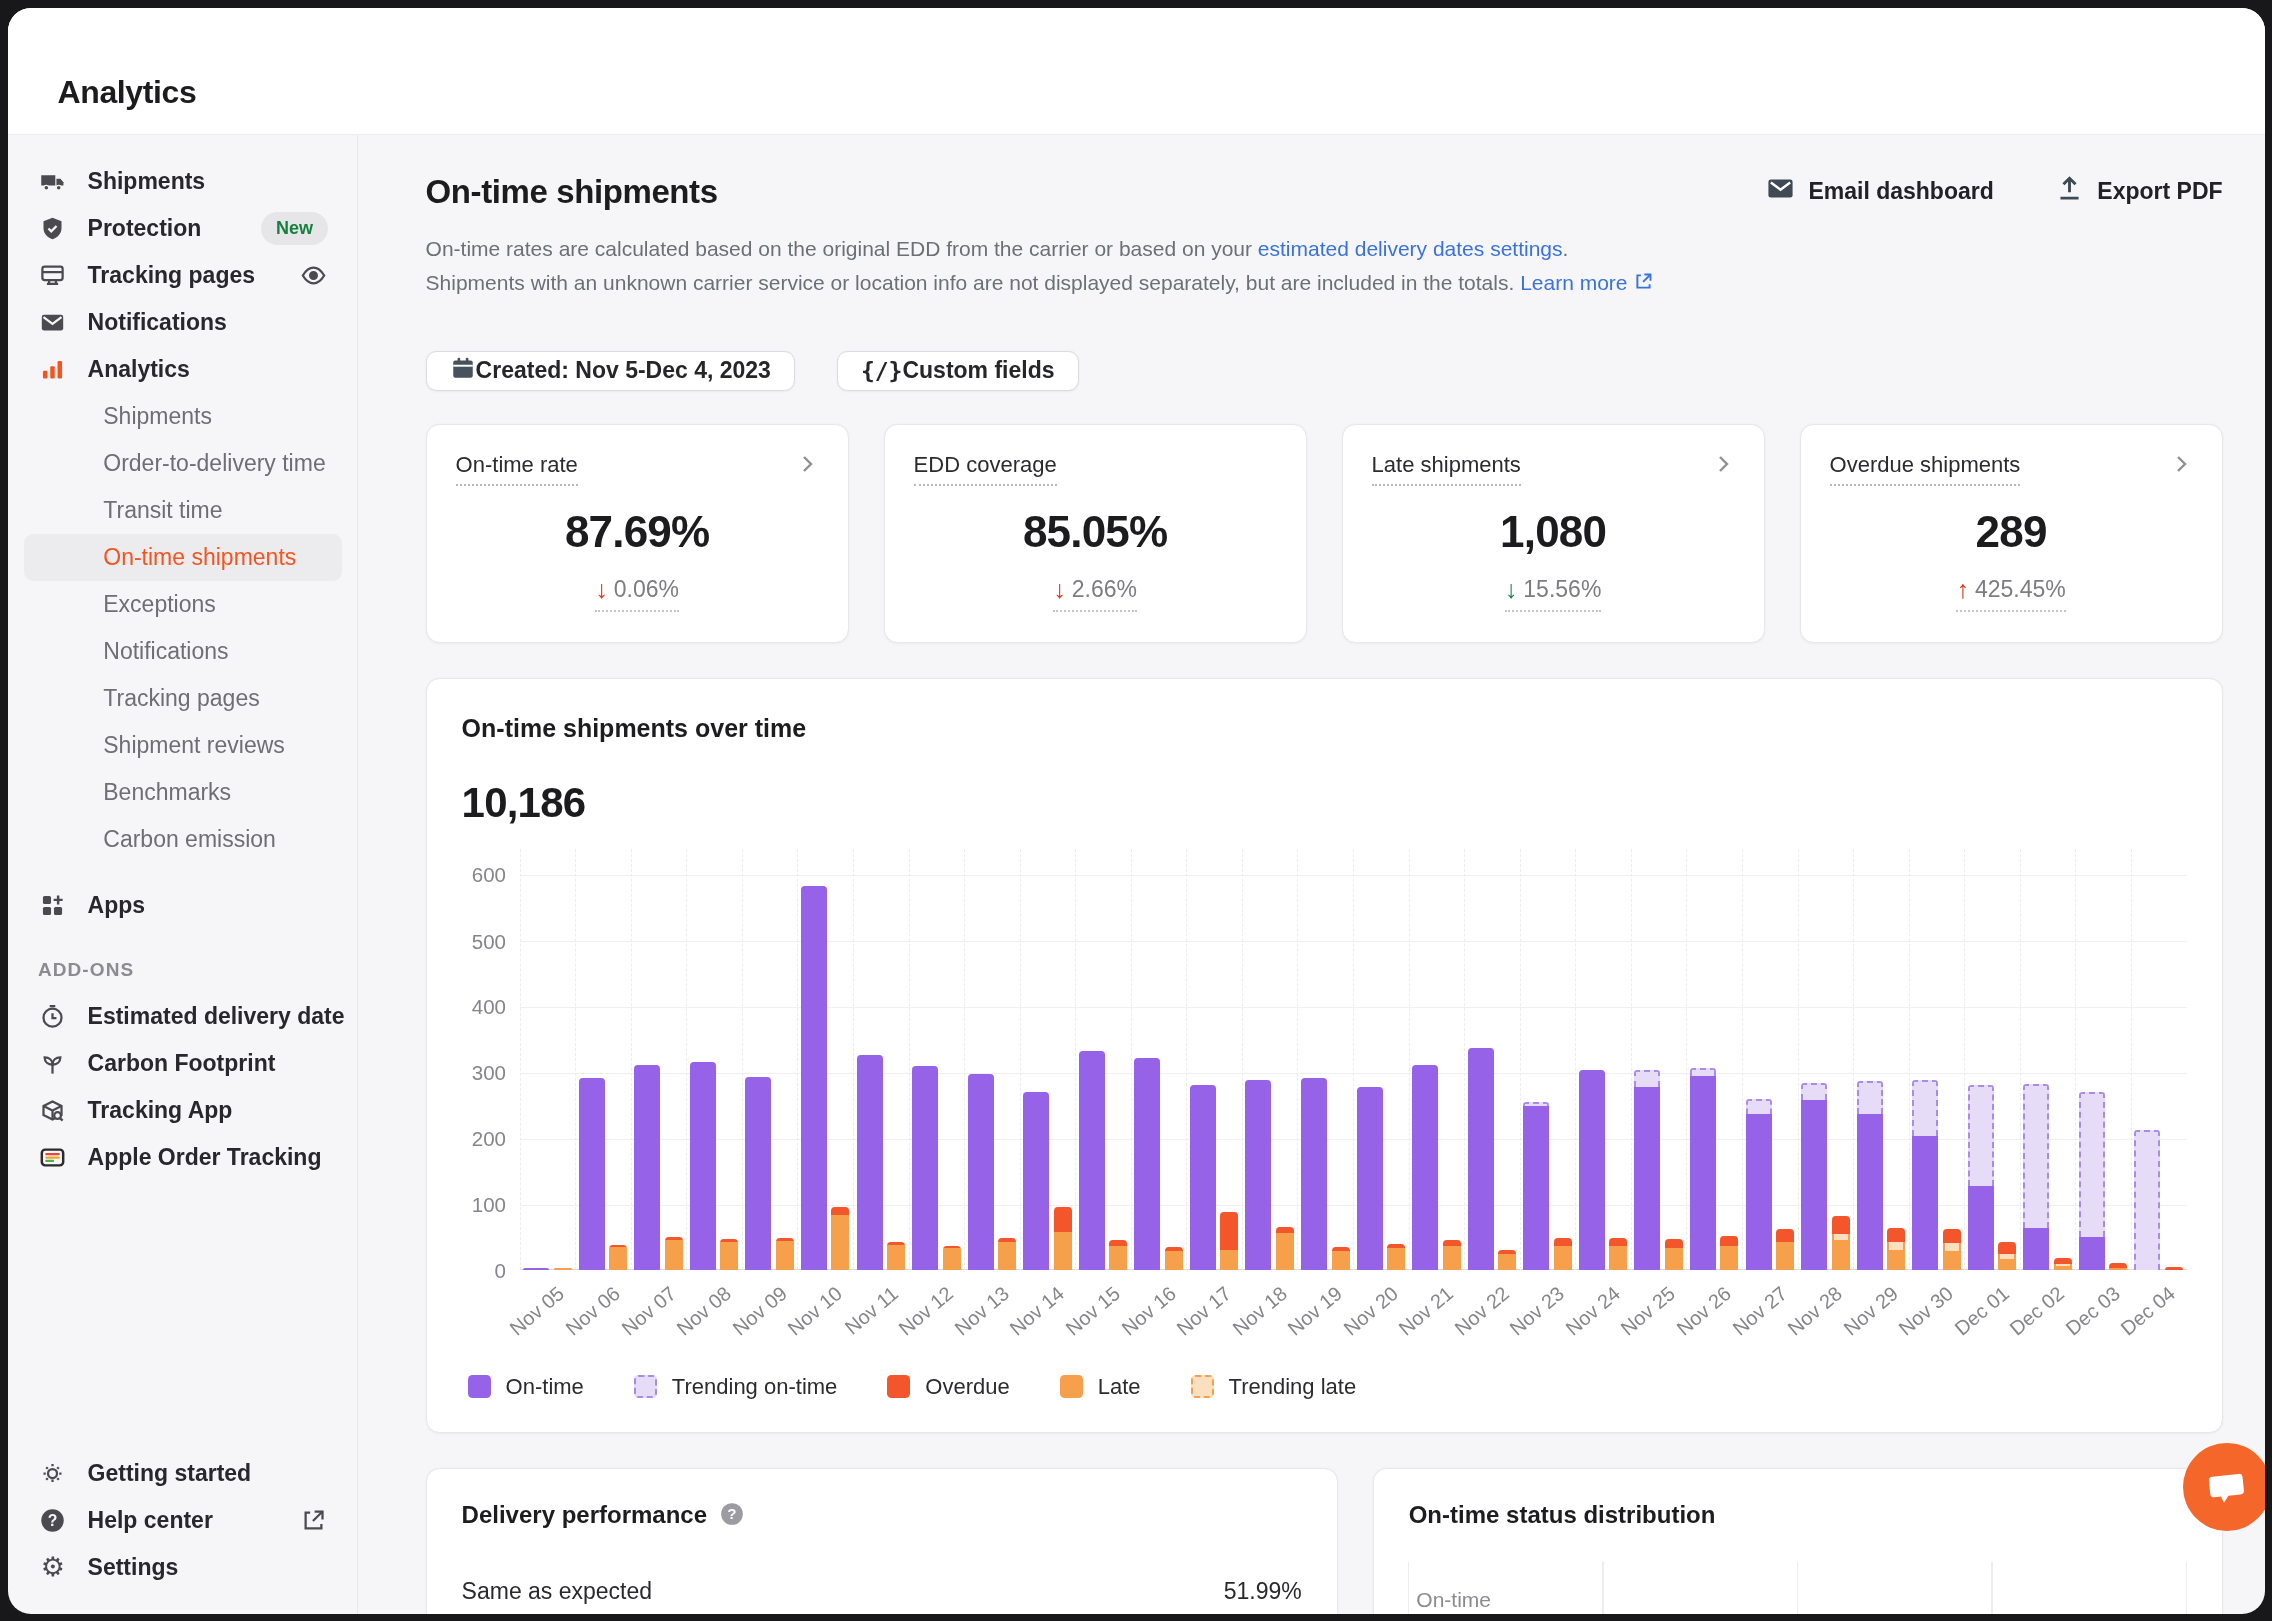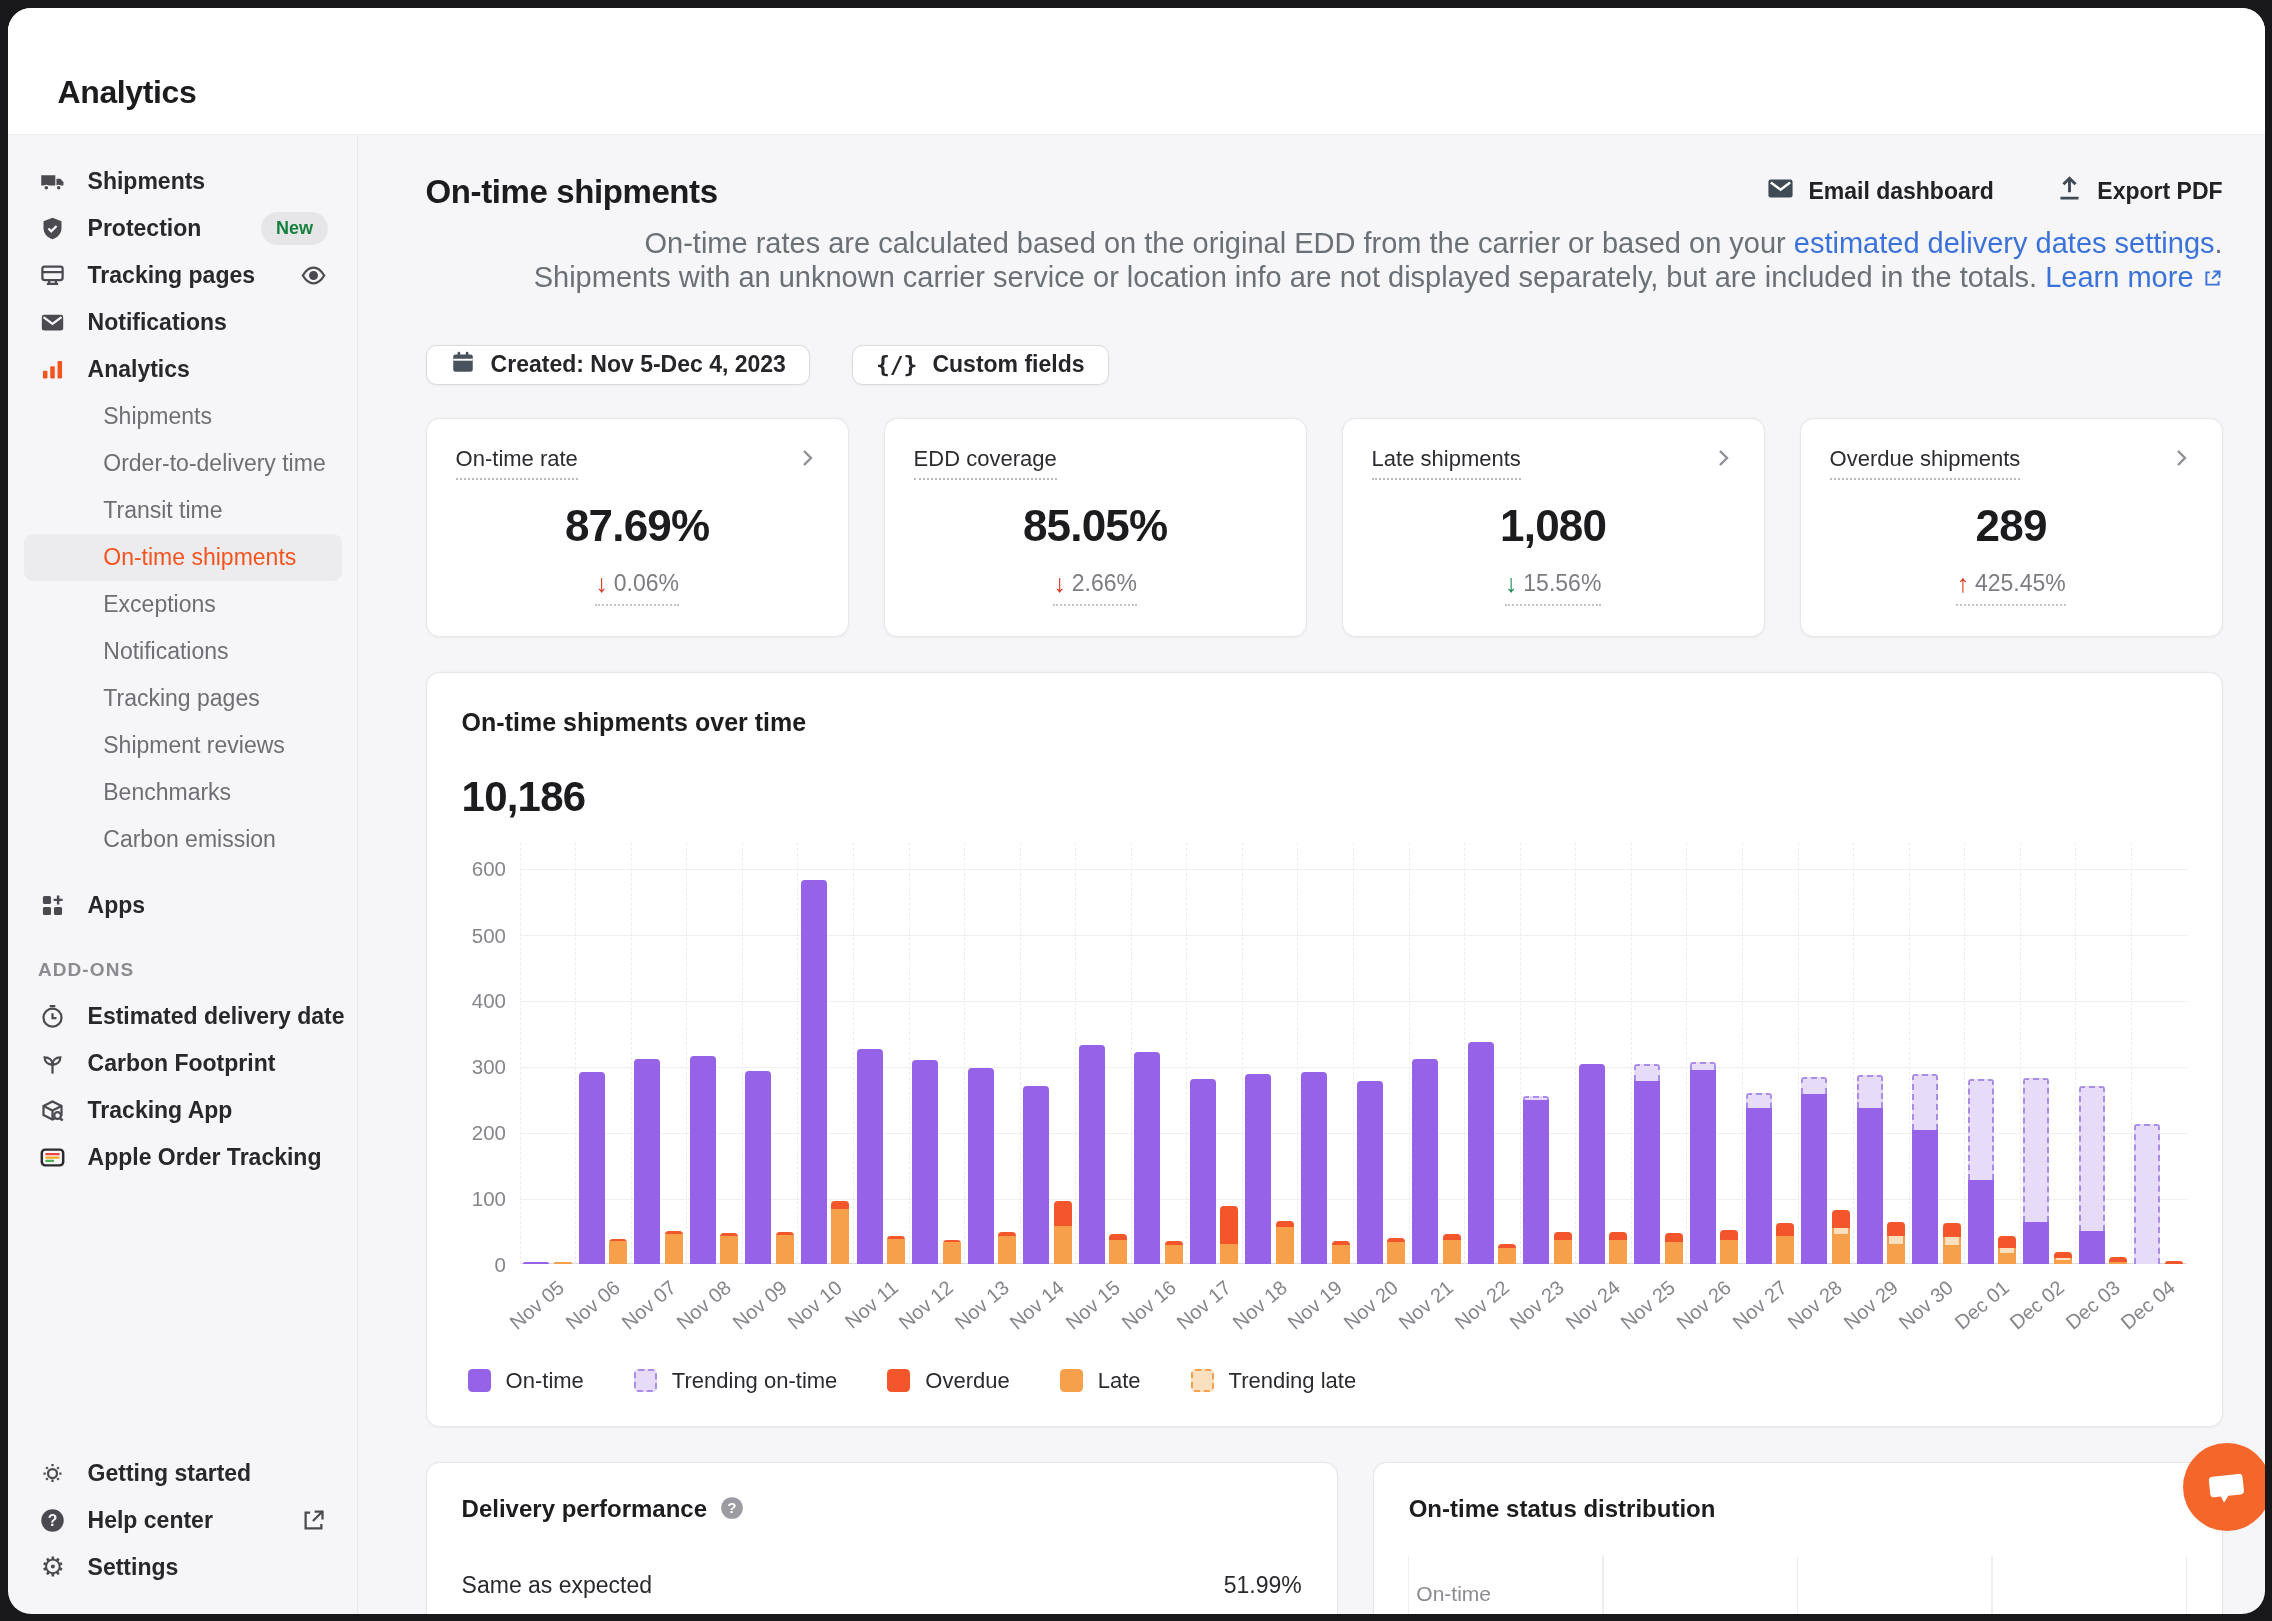--- a/index.html
+++ b/index.html
@@ -36,28 +36,28 @@
   .gear-glyph { font-size:27px; line-height:27px; color:#4a4a50; }
 
   
   #main { flex:1; min-width:0; padding:38px 42px 0 68px; }
   #main-header { display:flex; align-items:center; justify-content:space-between; }
   #page-title { font-size:33px; font-weight:700; color:#1c1c1f; letter-spacing:-0.4px; }
   #header-actions { display:flex; align-items:center; gap:61px; }
   .hdr-action { display:flex; align-items:center; gap:13.6px; font-size:23px; font-weight:700; color:#222226; cursor:pointer; }
   .hdr-action svg { width:29px; height:29px; color:#3f4a54; }
 
-  #description { margin-top:15px; font-size:29px; color:#6b7076; line-height:34px;text-align:right; }
+  #description { margin-top:21px; font-size:21px; color:#6b7076; line-height:34px; }
   .link { color:#3b72d9; cursor:pointer; }
   .ext-icon svg { width:21px; height:21px; color:#3b72d9; vertical-align:-2.3px; }
 
   
   #filters { margin-top:26px; display:flex; align-items:stretch; height:65px; }
   .fbtn { background:#fff; border:1.5px solid #dbdbdf; border-radius:10.6px; display:flex; align-items:center;
-    gap:15px; padding:0 23px; font-size:23px; font-weight:700; color:#26262a; box-shadow:0 0.8px 2.3px rgba(20,20,30,.05); cursor:pointer;margin-top:25px; }
+    gap:0; padding:0 23px; font-size:23px; font-weight:700; color:#26262a; box-shadow:0 0.8px 2.3px rgba(20,20,30,.05); cursor:pointer;margin-top:25px; }
   .fbtn + .fbtn, .fgroup { margin-left:23px; }
   .fbtn .icon svg, .fgroup .icon svg { width:26px; height:26px; }
   .fgroup { background:#fff; border:1.5px solid #dbdbdf; border-radius:10.6px; display:flex; align-items:stretch;
     box-shadow:0 0.8px 2.3px rgba(20,20,30,.05); margin-left:42px; }
   .fseg { display:flex; align-items:center; gap:15px; padding:0 24px; font-size:23px; font-weight:700; color:#26262a; cursor:pointer; }
   .fgroup .divider { width:1.5px; background:#e3e3e7; }
   .caret-down { width:0; height:0; border-left:7.6px solid transparent; border-right:7.6px solid transparent;
     border-top:9.8px solid #3c3c41; margin-top:4.5px; }
   #custom-fields { margin-left:42px; }
   .braces { font-family:"DejaVu Sans Mono", monospace; font-size:23px; font-weight:700; color:#26262a; }

